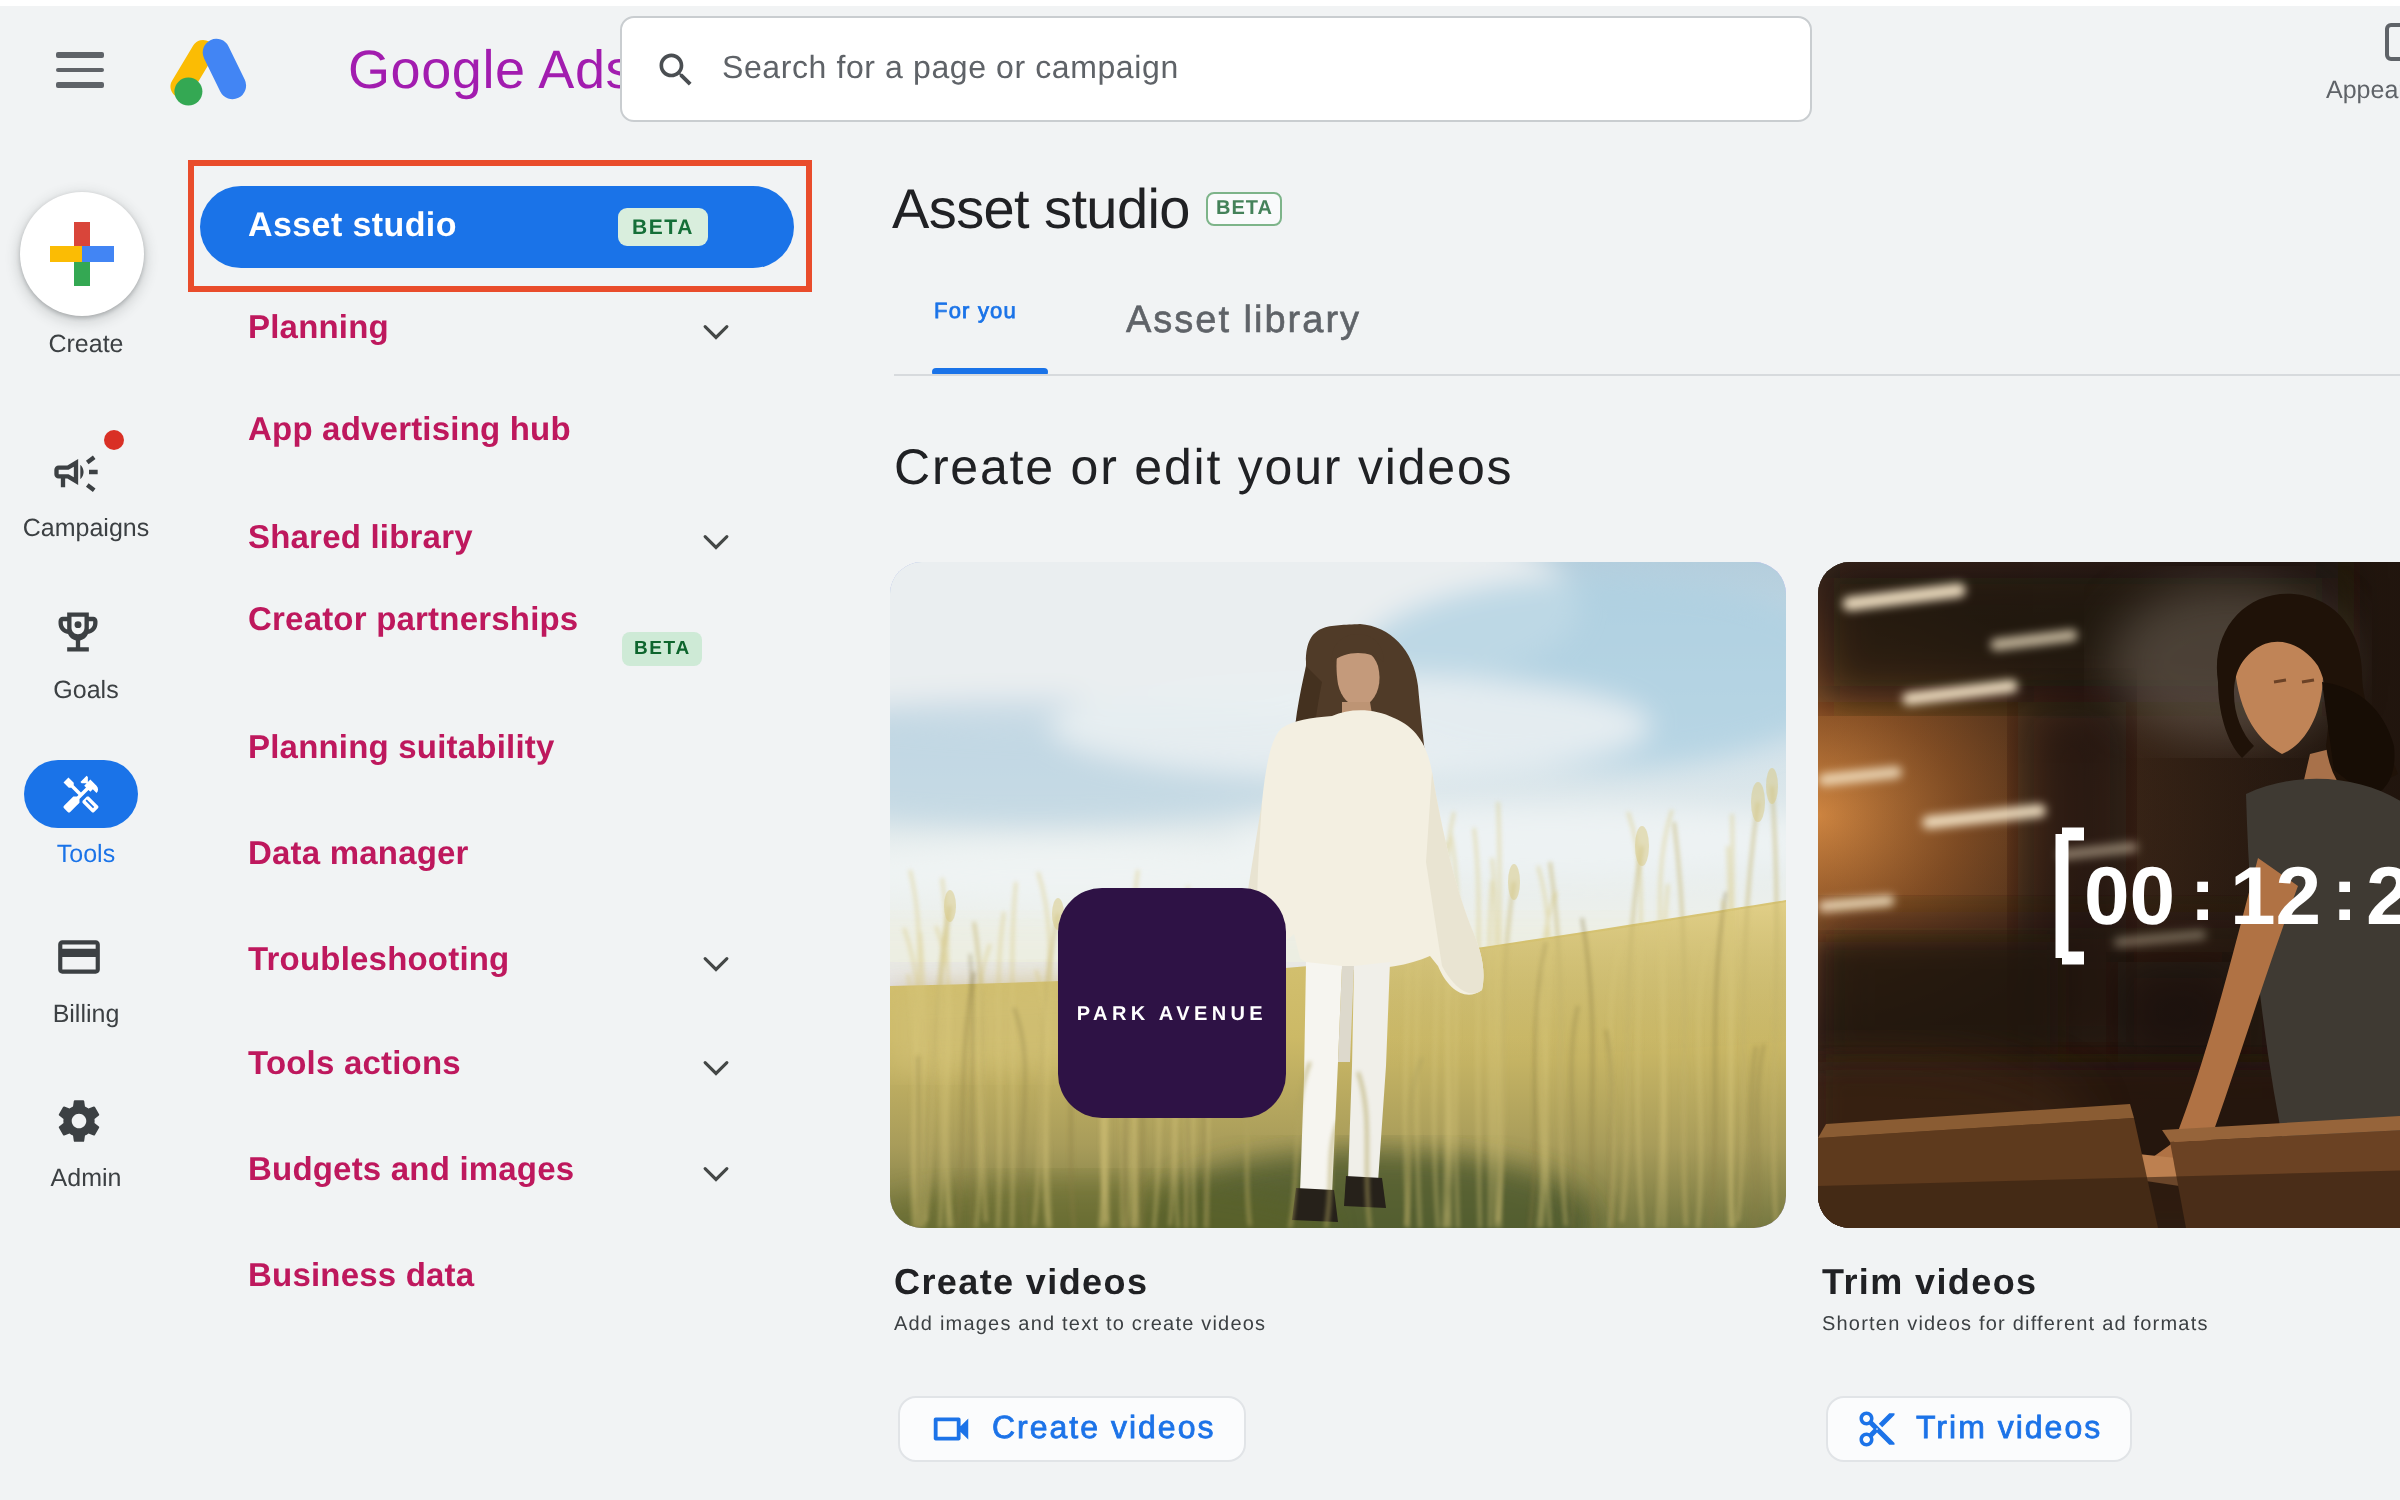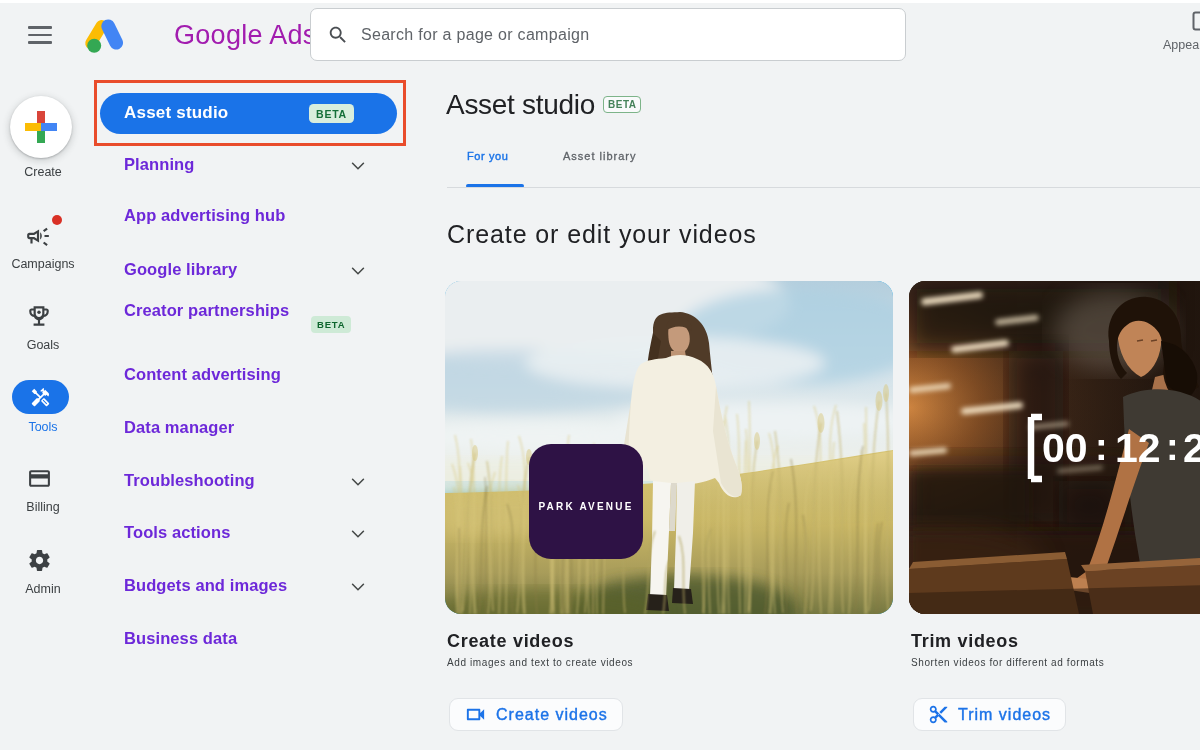--- a/index.html
+++ b/index.html
@@ -21,29 +21,29 @@
   .rail-label { width:90px; left:-2px; text-align:center; font-size:12.5px; color:#3c4043; }
   .rail-label.blue { color:#1a73e8; }
   .tools-pill { left:12px; top:380px; width:57px; height:34px; background:#1a73e8; border-radius:17px; }
   .red-dot { left:52px; top:215px; width:10px; height:10px; border-radius:50%; background:#d93025; }
 
   
   .nav-pill { left:100px; top:93px; width:297px; height:41px; background:#1a73e8; border-radius:20.5px; }
   .nav-pill-text { left:124px; top:103px; font-size:17px; color:#fff; font-weight:700; letter-spacing:0.2px; }
   .beta-solid { left:309px; top:104px; background:#d9eedd; color:#156f38; font-size:10.5px; font-weight:700; letter-spacing:0.8px; padding:3.5px 7px; border-radius:4.5px; }
   .red-box { left:94px; top:80px; width:312px; height:66px; border:3.5px solid #e94c2b; }
-  .nav-item { left:124px; font-size:16.5px; color:#6d28d9; font-weight:700; letter-spacing:0.1px; }
+  .nav-item { left:124px; font-size:16.5px; color:#be185d; font-weight:700; letter-spacing:0.1px; }
   .beta-solid2 { left:311px; background:#ceead6; color:#0d652d; font-size:9.5px; font-weight:700; letter-spacing:0.8px; padding:3px 6px; border-radius:4px; }
   .chev { left:351px; width:14px; height:10px; }
 
   
   .title { left:446px; top:89px; font-size:28px; color:#202124; letter-spacing:-0.3px; }
   .beta-outline { left:603px; top:96px; border:1.5px solid #7db489; color:#45825a; font-size:10px; font-weight:700; letter-spacing:0.5px; padding:2px 4px; border-radius:4px; background:rgba(255,255,255,.6); }
   .tab1 { left:467px; top:150px; font-size:11px; color:#1a73e8; font-weight:400; letter-spacing:0.6px; -webkit-text-stroke:0.4px #1a73e8; }
-  .tab2 { left:563px; top:150px; font-size:11px; color:#5f6368; font-weight:400; letter-spacing:1.0px; -webkit-text-stroke:0.3px #5f6368; }
+  .tab2 { left:563px; top:150px; font-size:19px; color:#5f6368; font-weight:400; letter-spacing:1.0px; -webkit-text-stroke:0.3px #5f6368; }
   .tab-underline { left:466px; top:184px; width:58px; height:3.5px; background:#1a73e8; border-radius:2px; }
   .divider { left:447px; top:187px; width:753px; height:1px; background:#d7dadd; }
   .heading { left:447px; top:220px; font-size:25px; color:#202124; letter-spacing:0.9px; }
 
   .card-img { top:281px; width:448px; height:333px; border-radius:16px; overflow:hidden; }
   .card1 { left:445px; }
   .card2 { left:909px; }
   .card-title { top:631px; font-size:18px; font-weight:700; color:#202124; letter-spacing:0.7px; }
   .card-sub { top:657px; font-size:10px; color:#3c4043; letter-spacing:0.6px; white-space:nowrap; }
   .card-btn { top:698px; height:33px; background:#fbfcfd; border:1px solid #e1e4e7; border-radius:9px; display:flex; align-items:center; padding:0 14px; gap:9px; }
@@ -112,24 +112,24 @@
   </svg>
   <div class="abs rail-label" style="top:582px;">Admin</div>
 
   <div class="abs nav-pill"></div>
   <div class="abs nav-pill-text">Asset studio</div>
   <div class="abs beta-solid">BETA</div>
   <div class="abs red-box"></div>
 
   <div class="abs nav-item" style="top:155px;">Planning</div>
   <div class="abs nav-item" style="top:206px;">App advertising hub</div>
-  <div class="abs nav-item" style="top:260px;">Google library</div>
+  <div class="abs nav-item" style="top:260px;">Shared library</div>
   <div class="abs nav-item" style="top:301px;">Creator partnerships</div>
   <div class="abs beta-solid2" style="top:316px;">BETA</div>
-  <div class="abs nav-item" style="top:365px;">Content advertising</div>
+  <div class="abs nav-item" style="top:365px;">Planning suitability</div>
   <div class="abs nav-item" style="top:418px;">Data manager</div>
   <div class="abs nav-item" style="top:471px;">Troubleshooting</div>
   <div class="abs nav-item" style="top:523px;">Tools actions</div>
   <div class="abs nav-item" style="top:576px;">Budgets and images</div>
   <div class="abs nav-item" style="top:629px;">Business data</div>
 
   <svg class="abs chev" style="top:161px;" viewBox="0 0 18 12">
     <path d="M2 2.5l7 7 7-7" fill="none" stroke="#444746" stroke-width="2" stroke-linecap="round"></path>
   </svg>
   <svg class="abs chev" style="top:266px;" viewBox="0 0 18 12">
@@ -146,21 +146,21 @@
   </svg>
 
   <div class="abs title">Asset studio</div>
   <div class="abs beta-outline">BETA</div>
   <div class="abs tab1">For you</div>
   <div class="abs tab2">Asset library</div>
   <div class="abs tab-underline"></div>
   <div class="abs divider"></div>
   <div class="abs heading">Create or edit your videos</div>
 
-  <div class="abs card-img card1" style="background:#0ea5e9;">
+  <div class="abs card-img card1" style="background:#c4b5fd;">
   <svg width="448" height="333" viewBox="0 0 448 333">
     <defs>
       <linearGradient id="sky" x1="0" y1="0" x2="0" y2="1">
         <stop offset="0" stop-color="#b4cedd"></stop>
         <stop offset="0.45" stop-color="#d3e2ea"></stop>
         <stop offset="0.8" stop-color="#e9eeec"></stop>
         <stop offset="1" stop-color="#f0f2ec"></stop>
       </linearGradient>
       <linearGradient id="grass" x1="0" y1="0" x2="0" y2="1">
         <stop offset="0" stop-color="#d8c575"></stop>

